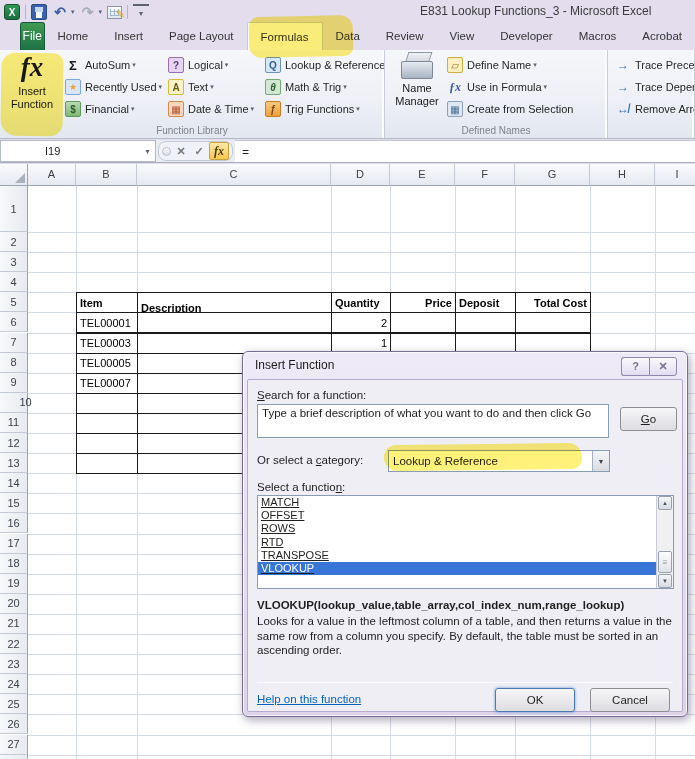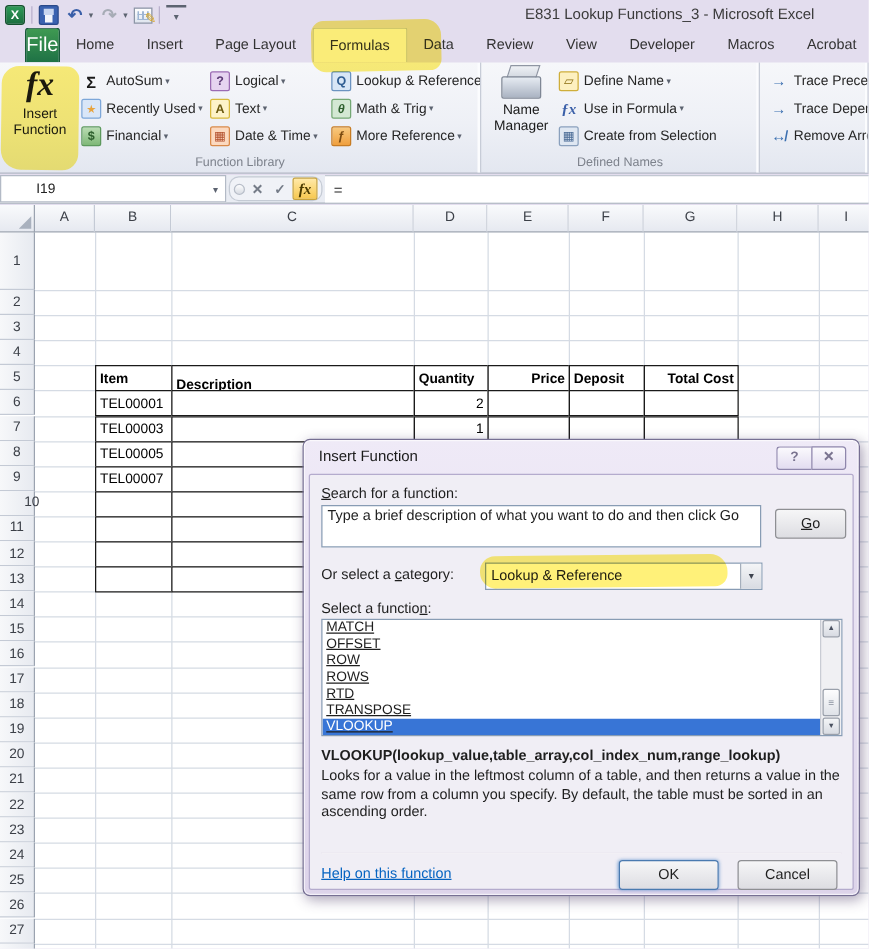--- a/index.html
+++ b/index.html
@@ -21,21 +21,21 @@
   .tbl-ic { width:15px; height:13px; background:
       linear-gradient(#fff,#dfe5ee); border:1px solid #8d96a6; position:relative; }
   .tbl-ic::before { content:""; position:absolute; inset:2px; background:
       repeating-linear-gradient(0deg,#9fb6d4 0 1px,transparent 1px 4px),
       repeating-linear-gradient(90deg,#9fb6d4 0 1px,transparent 1px 4px); }
   .pencil { position:absolute; right:-4px; bottom:-3px; color:#d9a520; font-size:11px; }
   .qat-more { border-top:2px solid #5c6370; font-size:8px; color:#5c6370; line-height:8px; padding-top:1px; }
 
   
   #tabstrip { position:absolute; top:22px; left:0; width:695px; height:28px; display:flex; overflow:hidden; }
-  .file-tab { margin-left:20px; width:50px; height:28px; background:linear-gradient(#3f9a52,#1e7145); color:#fff; font-size:16px; text-align:center; line-height:27px; border-radius:3px 3px 0 0; border:1px solid #17593a; border-bottom:none; }
+  .file-tab { margin-left:20px; width:50px; height:28px; background:linear-gradient(#3f9a52,#1e7145); color:#fff; font-size:12px; text-align:center; line-height:27px; border-radius:3px 3px 0 0; border:1px solid #17593a; border-bottom:none; }
   .tab { padding:0 13px; line-height:28px; font-size:11.5px; color:#333; white-space:nowrap; }
   .tab.active { background:#fafafc; border:1px solid #c5cad6; border-bottom:none; border-radius:2px 2px 0 0; }
 
   
   #ribbon { position:absolute; top:50px; left:0; width:695px; height:89px; background:linear-gradient(#f6f7fa,#eef0f6 55%,#e3e7f0); border-bottom:1px solid #b4bac6; display:flex; }
   .group { position:relative; height:100%; border-right:1px solid #c7ccd7; box-shadow:inset -2px 0 0 #fbfcfe; flex:none; overflow:hidden; }
   .group-label { position:absolute; bottom:2px; left:0; right:0; text-align:center; font-size:10px; color:#7d828c; }
   .bigbtn { position:absolute; top:2px; display:flex; flex-direction:column; align-items:center; border-radius:3px; }
   .fx-big { font-family:"Liberation Serif",serif; font-style:italic; font-weight:bold; font-size:27px; color:#1a1a1a; line-height:30px; }
   .bigbtn .blabel { font-size:11px; color:#1a1a1a; text-align:center; line-height:12.5px; margin-top:3px; }
@@ -54,21 +54,21 @@
   .ic-tag { background:#fdf0c0; border:1px solid #cfae3a; color:#8a6d10; }
   .ic-uif { color:#3a5fa8; font-family:"Liberation Serif",serif; font-style:italic; font-weight:bold; font-size:12px; }
   .ic-cfs { background:#dfe7f2; border:1px solid #8aa0bd; color:#4a6b96; }
   .ic-trace { color:#3b6fb0; font-size:12px; font-weight:bold; }
   .nm-ic { width:34px; height:27px; position:relative; }
   .nm-ic::before { content:""; position:absolute; left:6px; top:0; width:22px; height:13px; background:linear-gradient(#eef1f5,#c6ccd6); border:1px solid #8f96a3; transform:skewX(-18deg); }
   .nm-ic::after { content:""; position:absolute; left:1px; top:9px; width:30px; height:16px; background:linear-gradient(#e6ebf2,#aab3c2); border:1px solid #7f8795; border-radius:2px; }
 
   
   #fbar { position:absolute; top:140px; left:0; width:695px; height:23px; background:#e9ecf3; border-bottom:1px solid #a9b0bc; display:flex; align-items:stretch; }
-  #namebox { width:181px; background:#fff; border:1px solid #b3bac6; display:flex; align-items:center; font-size:11px; color:#222; }
+  #namebox { width:156px; background:#fff; border:1px solid #b3bac6; display:flex; align-items:center; font-size:11px; color:#222;padding-left:16px; }
   #namebox .nbtext { padding-left:28px; flex:1; }
   #namebox .nbarrow { width:15px; font-size:8px; color:#5c6370; text-align:center; }
   #fbtns { display:flex; align-items:center; gap:2px; padding:0 3px; background:#f0f2f7; border:1px solid #c4cad4; border-radius:8px; margin:1px 2px; }
   .fbtn { width:16px; text-align:center; font-size:11px; color:#757c88; font-weight:bold; }
   .fcircle { width:9px; height:9px; border-radius:50%; background:linear-gradient(#fdfdfe,#d8dce3); border:1px solid #b7bdc8; }
   .fxbtn { width:20px; height:18px; background:linear-gradient(#ffe9a8,#f7c84f); border:1px solid #caa43a; border-radius:2px; font-family:"Liberation Serif",serif; font-style:italic; font-weight:bold; font-size:12px; color:#4a3a00; text-align:center; line-height:16px; }
   #ffield { flex:1; background:#fff; border-top:1px solid #c2c8d2; display:flex; align-items:center; font-size:12px; padding-left:7px; color:#222; }
 
   
   #sheet { position:absolute; top:164px; left:0; width:695px; bottom:0; background:#fff; overflow:hidden; }
@@ -200,21 +200,21 @@
         <span>Lookup &amp; Reference</span>
 
       </div>
       <div class="sbtn">
         <span class="ic ic-math">θ</span>
         <span>Math &amp; Trig</span>
         <span class="ddv">▾</span>
       </div>
       <div class="sbtn">
         <span class="ic ic-more">ƒ</span>
-        <span>More Reference</span>
+        <span>Trig Functions</span>
         <span class="ddv">▾</span>
       </div>
     </div>
     <div class="group-label">Function Library</div>
   </div>
 
   <div class="group" style="width:223px;">
     <div class="bigbtn" style="left:8px; width:48px;">
       <span class="nm-ic"></span>
       <span class="blabel">Name Manager</span>
@@ -424,21 +424,20 @@
       <span class="cval">Lookup &amp; Reference</span>
       <span class="carrow">▼</span>
     </div>
     <div class="dab" id="sel-label">
       <span>Select a functio</span><span class="ac">n</span><span>:</span>
     </div>
     <div class="dab" id="listbox">
 
       <div class="fitem">MATCH</div>
         <div class="fitem">OFFSET</div>
-        <div class="fitem">ROW</div>
         <div class="fitem">ROWS</div>
         <div class="fitem">RTD</div>
         <div class="fitem">TRANSPOSE</div>
         <div class="fitem sel">VLOOKUP</div>
         <div id="lscroll">
         <div class="sbtn2" style="top:0;">▲</div>
         <div id="sthumb">≡</div>
         <div class="sbtn2" style="bottom:0;">▼</div>
       </div>
     </div>

